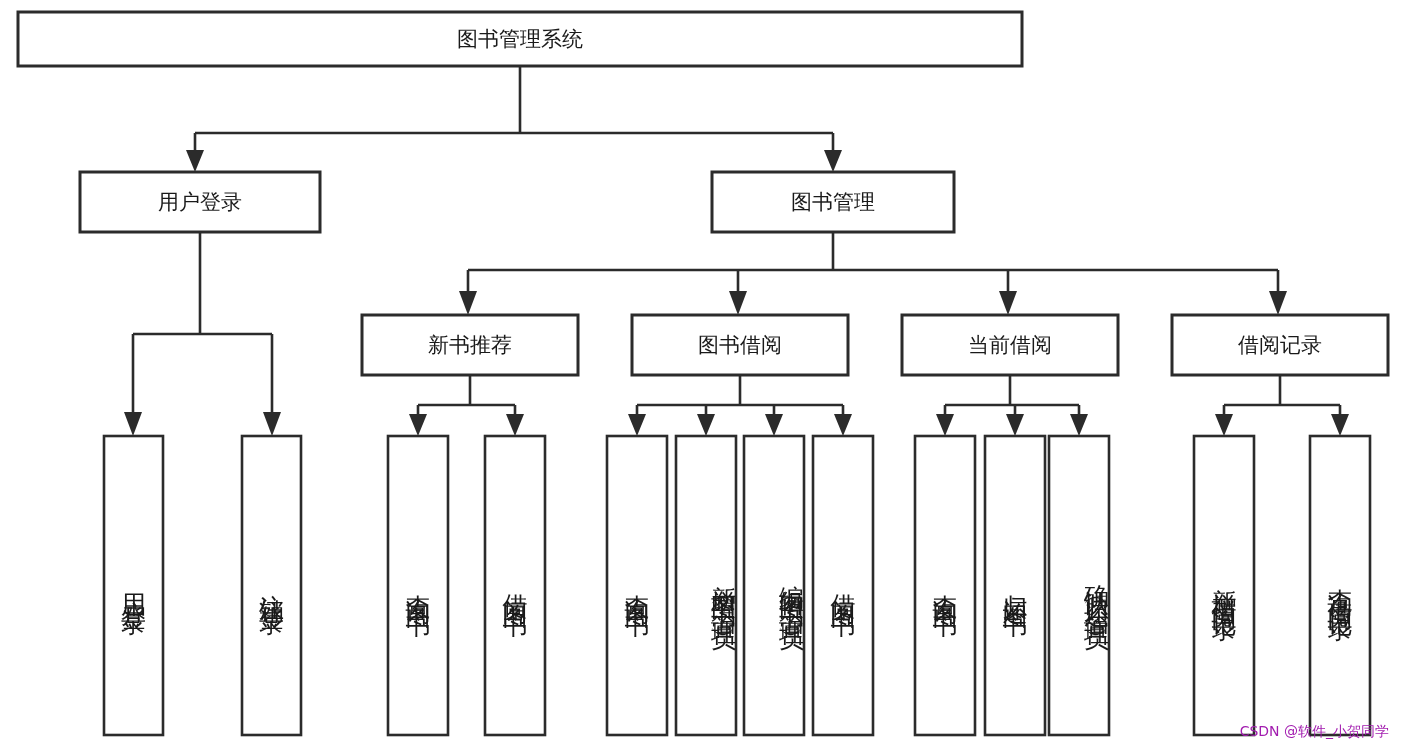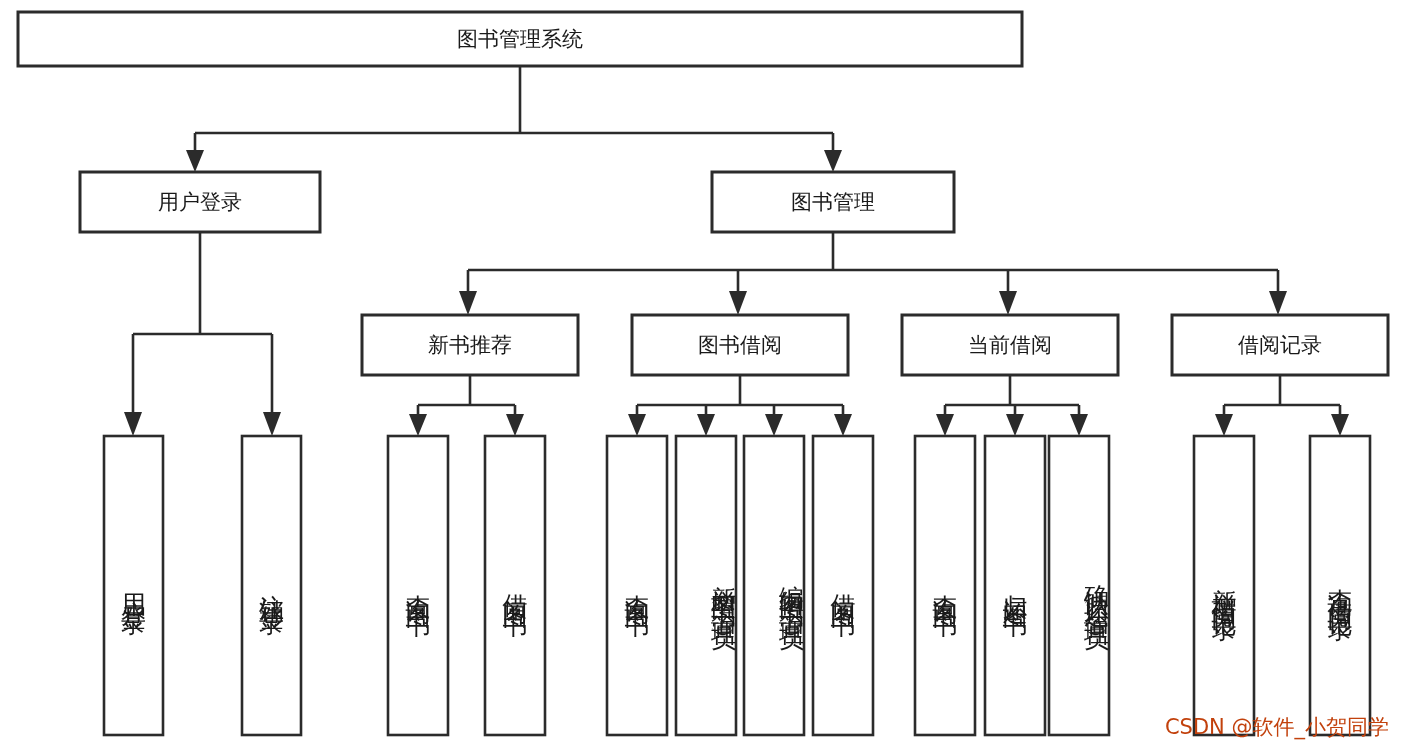--- a/index.html
+++ b/index.html
@@ -72,22 +72,22 @@
     color: #1a1a1a;
     white-space: nowrap;
     text-align: center;
     pointer-events: none;
   }
   .watermark {
     position: absolute;
     right: 16px;
     bottom: 6px;
     font-family: "DejaVu Sans", "Liberation Sans", sans-serif;
-    font-size: 21px;
-    color: #c2410c;
+    font-size: 14px;
+    color: #a21caf;
     white-space: nowrap;
   }
 </style>
 </head>
 <body>
 
 <div id="diagram-root">
 
   <svg id="flow" viewBox="0 0 1405 747" xmlns="http://www.w3.org/2000/svg">
     <defs>

